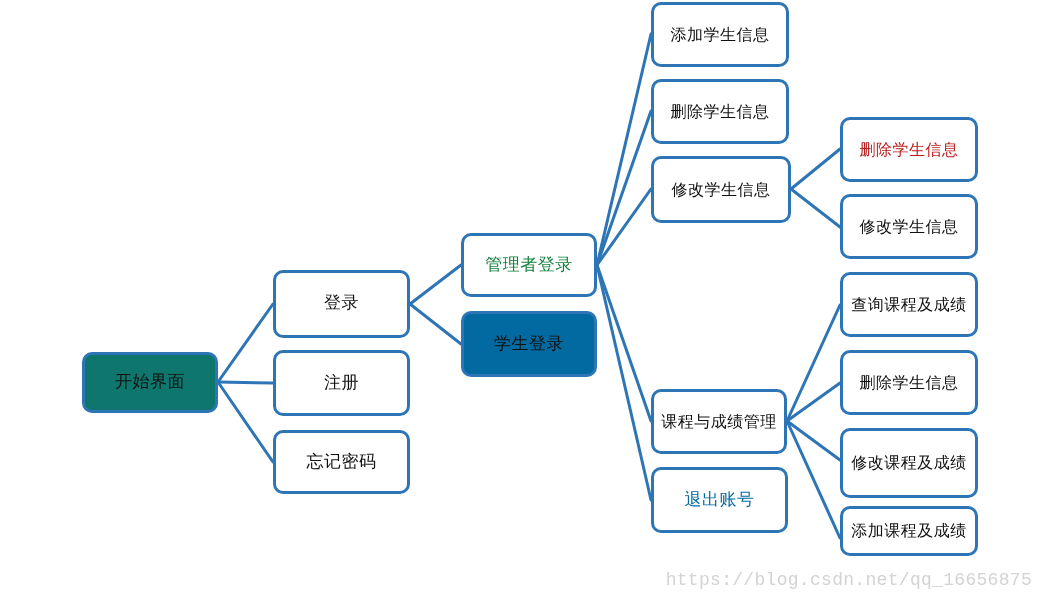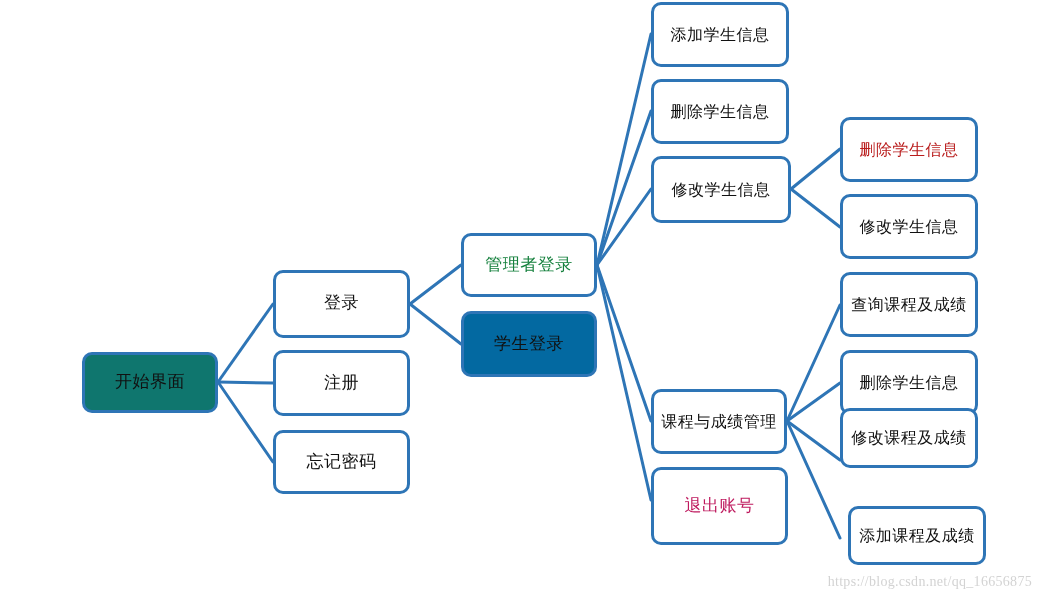--- a/index.html
+++ b/index.html
@@ -46,23 +46,23 @@
     font-family: "Liberation Sans", "DejaVu Sans", sans-serif;
   }
   .node-box.small-text {
     font-size: 16px;
   }
   .watermark {
     position: absolute;
     right: 8px;
     bottom: 6px;
     color: #d3d3d3;
-    font-size: 14px;
+    font-size: 18px;
     letter-spacing: 0.3px;
-    font-family: Liberation Serif, serif;
+    font-family: Liberation Mono, monospace;
     user-select: none;
     text-align: center;
   }
   .top-clip {
     position: absolute;
     left: 330px;
     top: 0px;
     width: 180px;
     height: 3px;
     overflow: hidden;
@@ -124,39 +124,39 @@
       </div>
       <div class="node-box small-text" style="left: 651px; top: 79px; width: 138px; height: 65px; border-color: rgb(46, 117, 182); background: rgb(255, 255, 255); color: rgb(17, 17, 17);">
         <span>删除学生信息</span>
       </div>
       <div class="node-box small-text" style="left: 651px; top: 156px; width: 140px; height: 67px; border-color: rgb(46, 117, 182); background: rgb(255, 255, 255); color: rgb(17, 17, 17);">
         <span>修改学生信息</span>
       </div>
       <div class="node-box small-text" style="left: 651px; top: 389px; width: 136px; height: 65px; border-color: rgb(46, 117, 182); background: rgb(255, 255, 255); color: rgb(17, 17, 17);">
         <span>课程与成绩管理</span>
       </div>
-      <div class="node-box" style="left: 651px; top: 467px; width: 137px; height: 78px; border-color: rgb(46, 117, 182); background: rgb(255, 255, 255); color: #be185d;">
+      <div class="node-box" style="left: 651px; top: 467px; width: 137px; height: 66px; border-color: rgb(46, 117, 182); background: rgb(255, 255, 255); color: #0369a1;">
         <span>退出账号</span>
       </div>
       <div class="node-box small-text" style="left: 840px; top: 117px; width: 138px; height: 65px; border-color: rgb(46, 117, 182); background: rgb(255, 255, 255); color: #b91c1c;">
         <span>删除学生信息</span>
       </div>
       <div class="node-box small-text" style="left: 840px; top: 194px; width: 138px; height: 65px; border-color: rgb(46, 117, 182); background: rgb(255, 255, 255); color: rgb(17, 17, 17);">
         <span>修改学生信息</span>
       </div>
       <div class="node-box small-text" style="left: 840px; top: 272px; width: 138px; height: 65px; border-color: rgb(46, 117, 182); background: rgb(255, 255, 255); color: rgb(17, 17, 17);">
         <span>查询课程及成绩</span>
       </div>
       <div class="node-box small-text" style="left: 840px; top: 350px; width: 138px; height: 65px; border-color: rgb(46, 117, 182); background: rgb(255, 255, 255); color: rgb(17, 17, 17);">
         <span>删除学生信息</span>
       </div>
-      <div class="node-box small-text" style="left: 840px; top: 408px; width: 138px; height: 60px; border-color: rgb(46, 117, 182); background: rgb(255, 255, 255); color: rgb(17, 17, 17);">
+      <div class="node-box small-text" style="left: 840px; top: 428px; width: 138px; height: 70px; border-color: rgb(46, 117, 182); background: rgb(255, 255, 255); color: rgb(17, 17, 17);">
         <span>修改课程及成绩</span>
       </div>
-      <div class="node-box small-text" style="left: 840px; top: 506px; width: 138px; height: 59px; border-color: rgb(46, 117, 182); background: rgb(255, 255, 255); color: rgb(17, 17, 17); margin-left: 8px;">
+      <div class="node-box small-text" style="left: 840px; top: 506px; width: 138px; height: 50px; border-color: rgb(46, 117, 182); background: rgb(255, 255, 255); color: rgb(17, 17, 17);">
         <span>添加课程及成绩</span>
       </div>
     </div>
 
   <div class="top-clip">
     <span></span>
   </div>
 
   <div class="watermark">https://blog.csdn.net/qq_16656875</div>
 </div>

